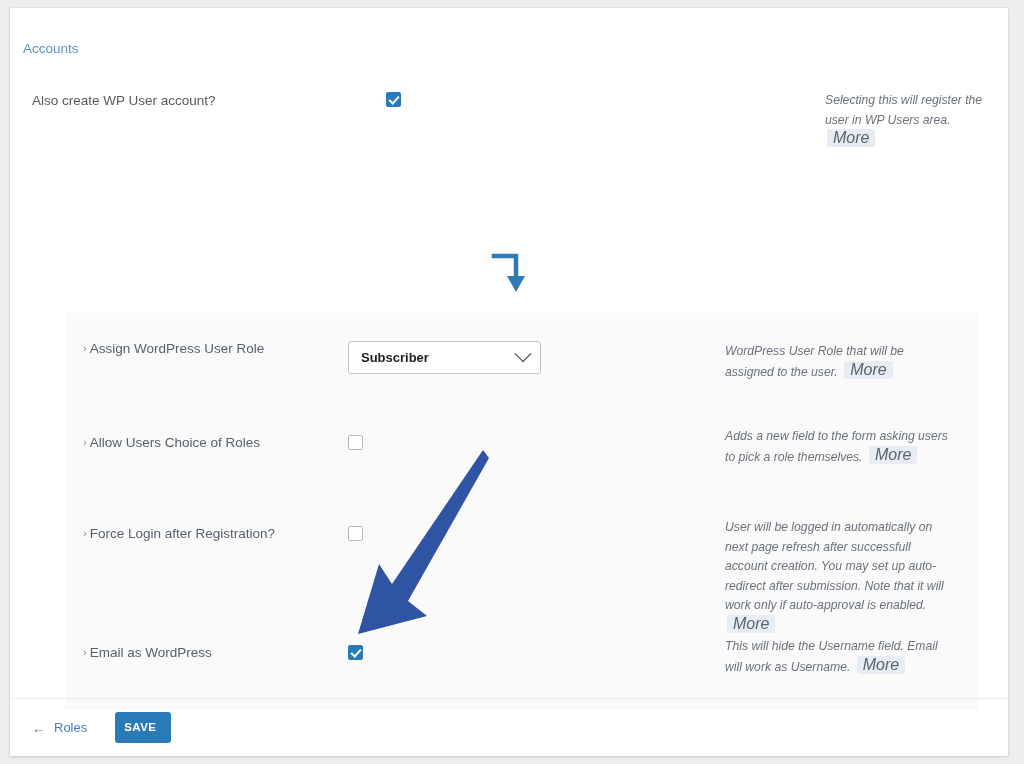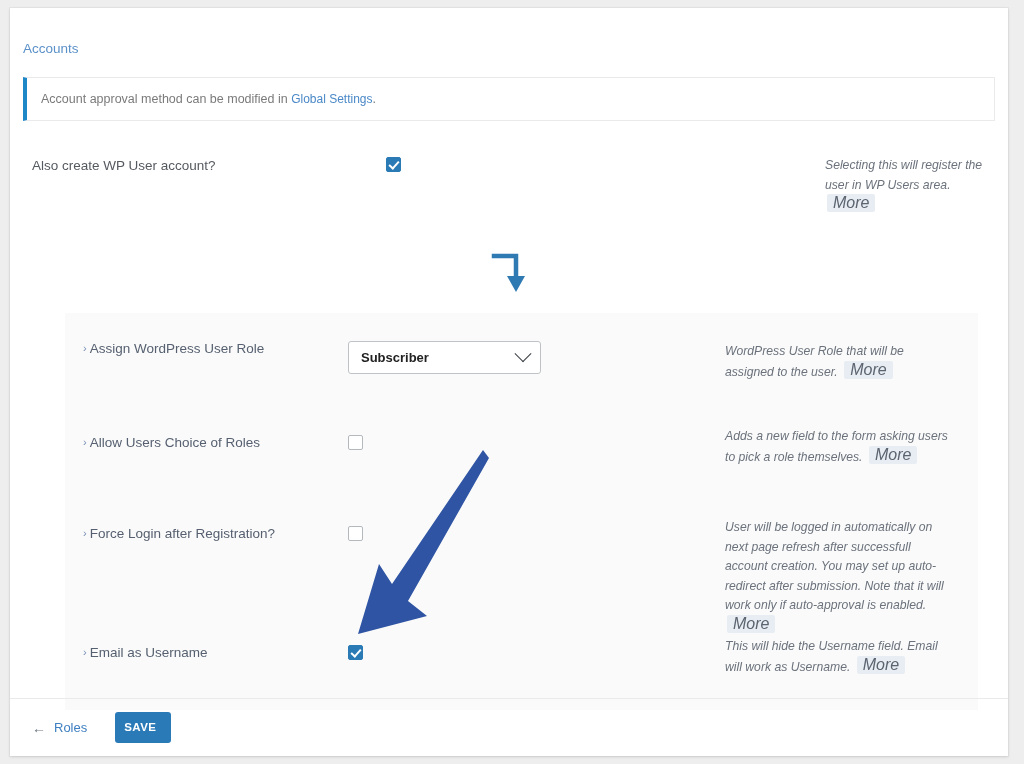--- a/index.html
+++ b/index.html
@@ -274,25 +274,20 @@
 </head>
 <body>
 
 <div class="card">
 
 
   <div class="card-body">
 
     <div class="section-heading">Accounts</div>
 
-    <div class="notice">
-      <div class="notice-text">
-        <span>Account approval method can be modified in </span><a class="notice-link" href="#">Global Settings</a><span>.</span>
-      </div>
-    </div>
 
     <div class="row toprow">
       <div class="row-label">Also create WP User account?</div>
       <div class="row-control">
         <span class="cbx checked"></span>
       </div>
       <div class="row-help">
         <span class="help-text">Selecting this will register the user in WP Users area.</span>
         <span class="more-badge">More</span>
       </div>
@@ -337,21 +332,21 @@
           <span class="cbx"></span>
         </div>
         <div class="row-help" style="margin-top:-9px;">
           <span class="help-text">User will be logged in automatically on next page refresh after successfull account creation. You may set up auto-redirect after submission. Note that it will work only if auto-approval is enabled.</span>
           <span class="more-badge">More</span>
         </div>
       </div>
 
       <div class="sub-row" style="top:332px;">
         <div class="row-label">
-          <span class="chev">›</span><span>Email as Username</span>
+          <span class="chev">›</span><span>Email as WordPress</span>
         </div>
         <div class="row-control">
           <span class="cbx checked"></span>
         </div>
         <div class="row-help" style="margin-top:-9px;">
           <span class="help-text">This will hide the Username field. Email will work as Username.</span>
           <span class="more-badge">More</span>
         </div>
       </div>
 

